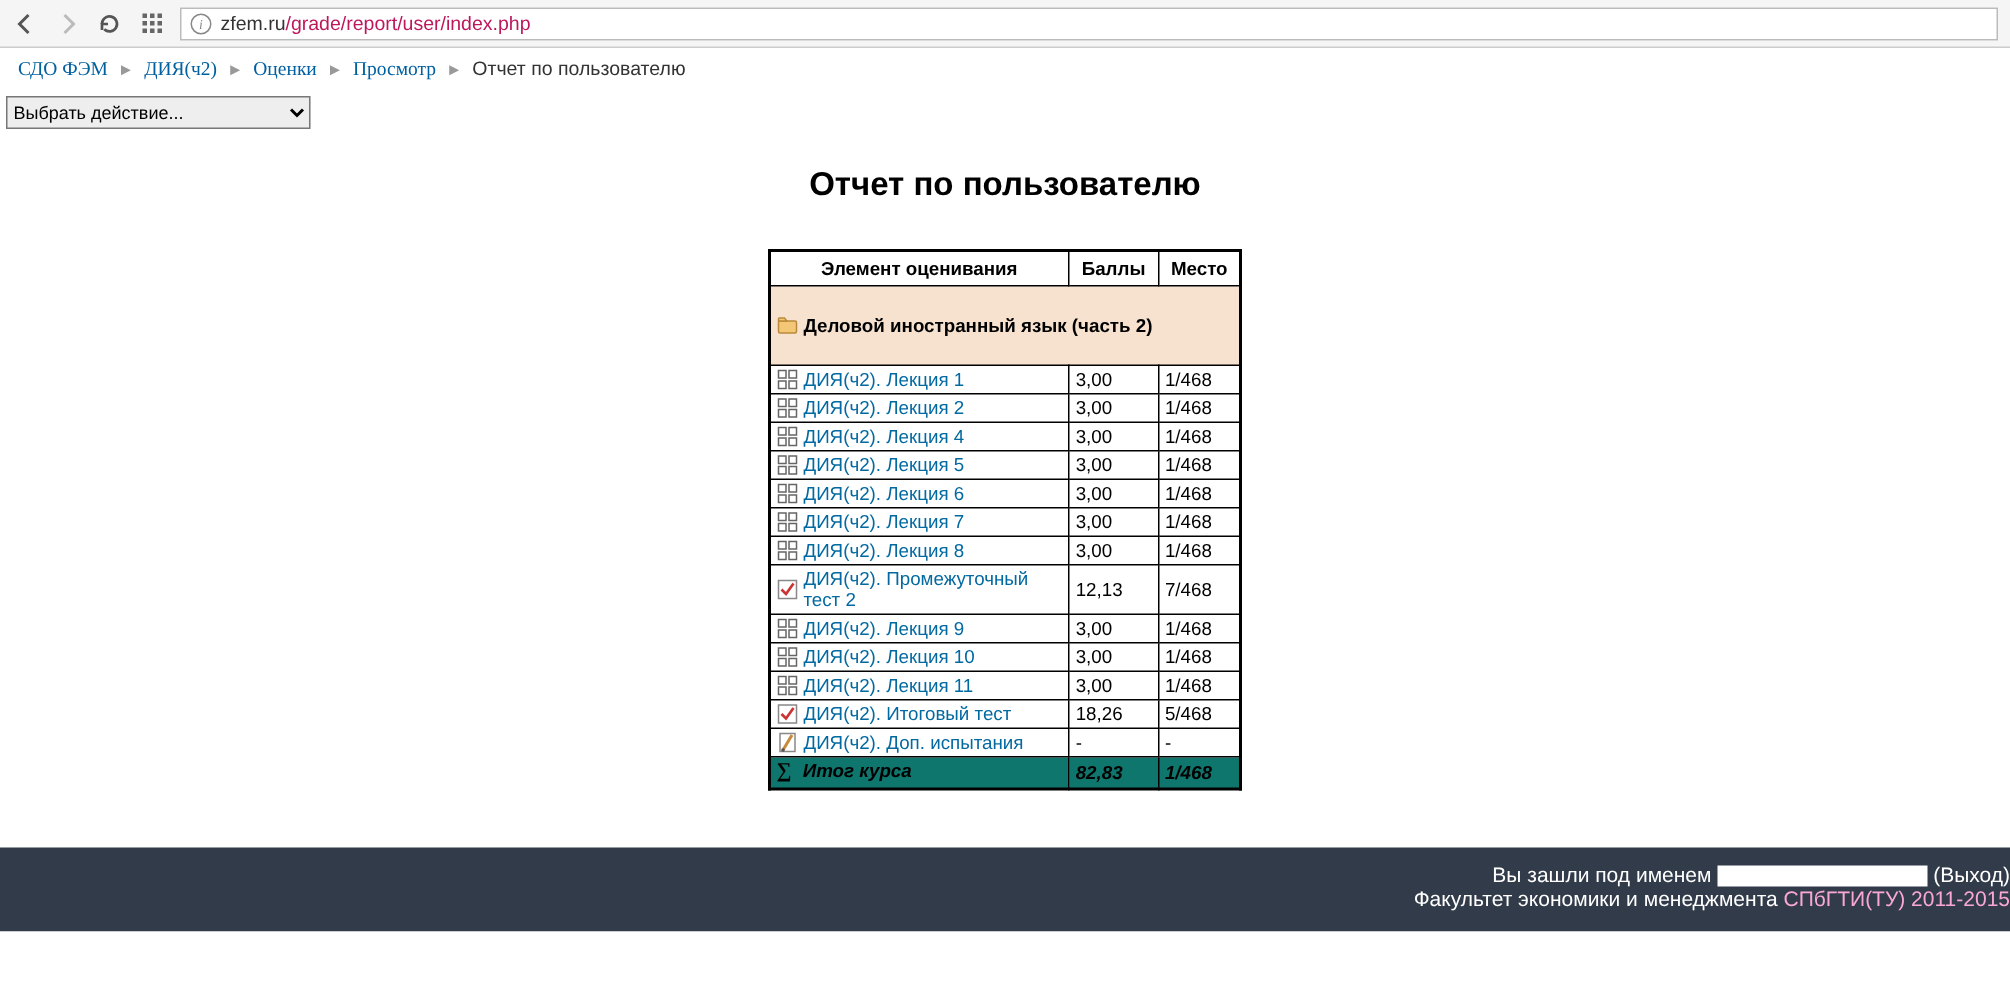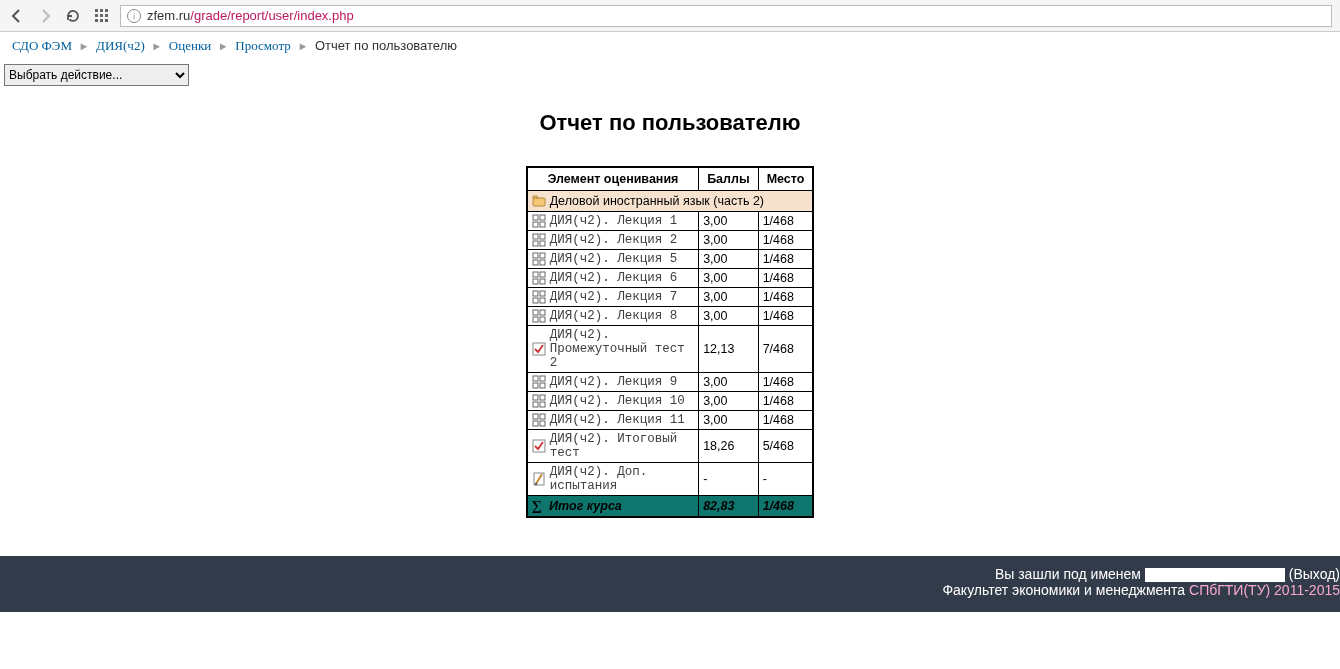--- a/index.html
+++ b/index.html
@@ -51,21 +51,21 @@
     .breadcrumbs {
       padding: 6px 12px;
       font-size: 13px;
     }
     .breadcrumbs a { color: #0060a0; text-decoration: none; font-family: Liberation Serif, serif; }
     .breadcrumbs .sep { color: #999; margin: 0 3px; font-size: 11px;}
     .breadcrumbs .current { color: #333; }
 
     .action-select-wrap { padding: 4px 4px 0 4px; }
     .action-select {
-      font-size: 12px; width: 185px; height: 22px;
+      font-size: 12px; width: 203px; height: 22px;
       border: 1px solid #777; background: #eee;
     }
 
     h1.page-title {
       text-align: center; font-size: 22px; font-weight: bold;
       margin: 24px 0 30px;
     }
 
     .grades-table-wrap { display: flex; justify-content: center; }
     table.grades {
@@ -73,40 +73,41 @@
       border: 2px solid #000;
       font-size: 12.5px;
     }
     table.grades th {
       border: 1px solid #000;
       padding: 4px 8px;
       background: #fff;
       font-weight: bold;
       text-align: center;
     }
-    table.grades th.col-item { width: 172px; margin-top: 10px; }
+    table.grades th.col-item { width: 200px; margin-top: 10px; }
     table.grades th.col-score { width: 50px; }
     table.grades th.col-rank { width: 55px; }
     table.grades td {
       border: 1px solid #000;
       padding: 2px 4px;
       background: #fff;
       vertical-align: middle;
     }
     tr.course-row td {
       background: #f6e2cf;
-      padding: 3px 4px;
+      padding: 19px 4px;
+      font-weight: bold;
     }
     tr.total-row td {
       background: #0f766e;
       font-weight: bold;
       font-style: italic;
     }
     .item-cell { display: flex; align-items: center; gap: 4px; }
-    .item-cell .label-link { color: #404040; text-decoration: none; font-family: Liberation Mono, monospace; }
+    .item-cell .label-link { color: #0369a1; text-decoration: none; }
     .icon { width: 14px; height: 14px; display: inline-block; flex-shrink: 0; }
 
     .folder-icon svg, .lesson-icon svg, .quiz-icon svg, .assign-icon svg { display:block; }
 
     .sigma { font-family: 'Times New Roman', serif; font-size: 14px; margin-right: 4px; font-style: normal;}
 
     .footer {
       margin-top: 38px;
       background: #313b4a;
       color: #fff;
@@ -226,20 +227,32 @@
           </td>
           <td>3,00</td>
           <td>1/468</td>
         </tr>
         <tr>
           <td>
             <div class="item-cell">
               <span class="icon"><svg width="14" height="14" viewBox="0 0 14 14">
                   <use href="#ic-lesson"></use>
                 </svg></span>
+              <a href="#" class="label-link">ДИЯ(ч2). Лекция 4</a>
+            </div>
+          </td>
+          <td>3,00</td>
+          <td>1/468</td>
+        </tr>
+        <tr>
+          <td>
+            <div class="item-cell">
+              <span class="icon"><svg width="14" height="14" viewBox="0 0 14 14">
+                  <use href="#ic-lesson"></use>
+                </svg></span>
               <a href="#" class="label-link">ДИЯ(ч2). Лекция 5</a>
             </div>
           </td>
           <td>3,00</td>
           <td>1/468</td>
         </tr>
         <tr>
           <td>
             <div class="item-cell">
               <span class="icon"><svg width="14" height="14" viewBox="0 0 14 14">

